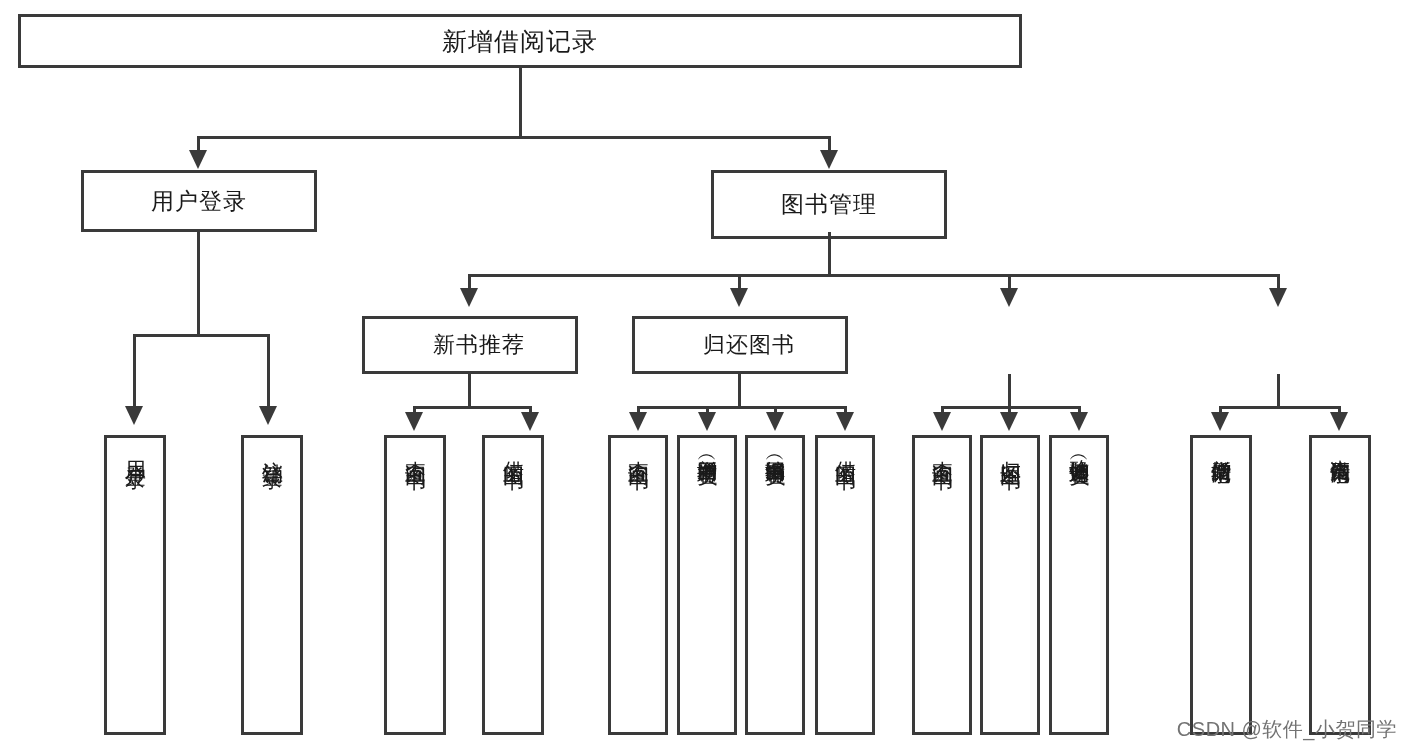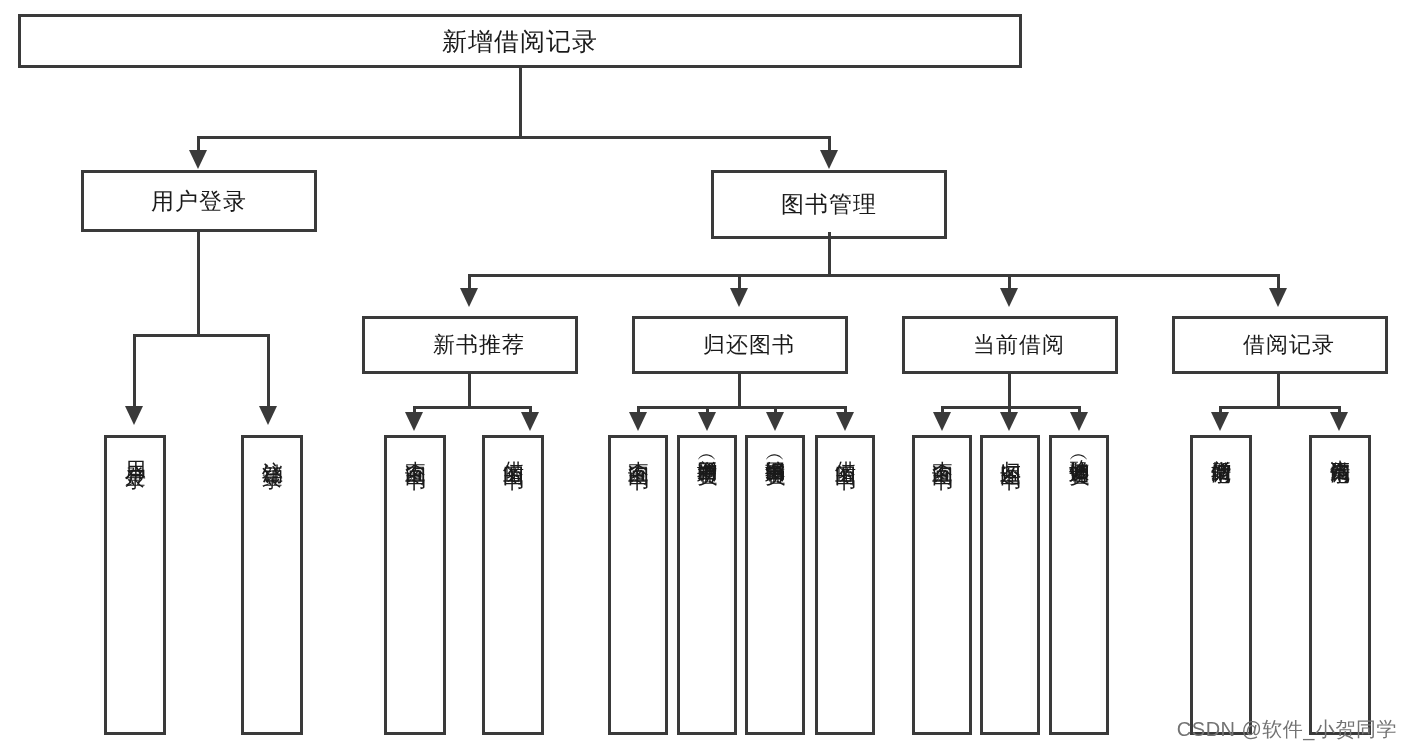--- a/index.html
+++ b/index.html
@@ -139,26 +139,20 @@
   <div class="arrow" style="left:1000px; top:288px;"></div>
 
   <div class="vline" style="left:1277px; top:274px; width:3px; height:18px;"></div>
   <div class="arrow" style="left:1269px; top:288px;"></div>
 
   <div class="box box-l2" style="left:362px; top:316px; width:216px; height:58px;">
     <span>新书推荐</span>
   </div>
   <div class="box box-l2" style="left:632px; top:316px; width:216px; height:58px;">
     <span>归还图书</span>
-  </div>
-  <div class="box box-l2" style="left:902px; top:316px; width:216px; height:58px;">
-    <span>当前借阅</span>
-  </div>
-  <div class="box box-l2" style="left:1172px; top:316px; width:216px; height:58px;">
-    <span>借阅记录</span>
   </div>
 
   <div class="vline" style="left:468px; top:374px; width:3px; height:34px;"></div>
   <div class="hline" style="left:413px; top:406px; width:119px; height:3px;"></div>
   <div class="vline" style="left:413px; top:406px; width:3px; height:12px;"></div>
   <div class="arrow" style="left:405px; top:412px;"></div>
   <div class="vline" style="left:529px; top:406px; width:3px; height:12px;"></div>
   <div class="arrow" style="left:521px; top:412px;"></div>
 
   <div class="vline" style="left:738px; top:374px; width:3px; height:34px;"></div>

